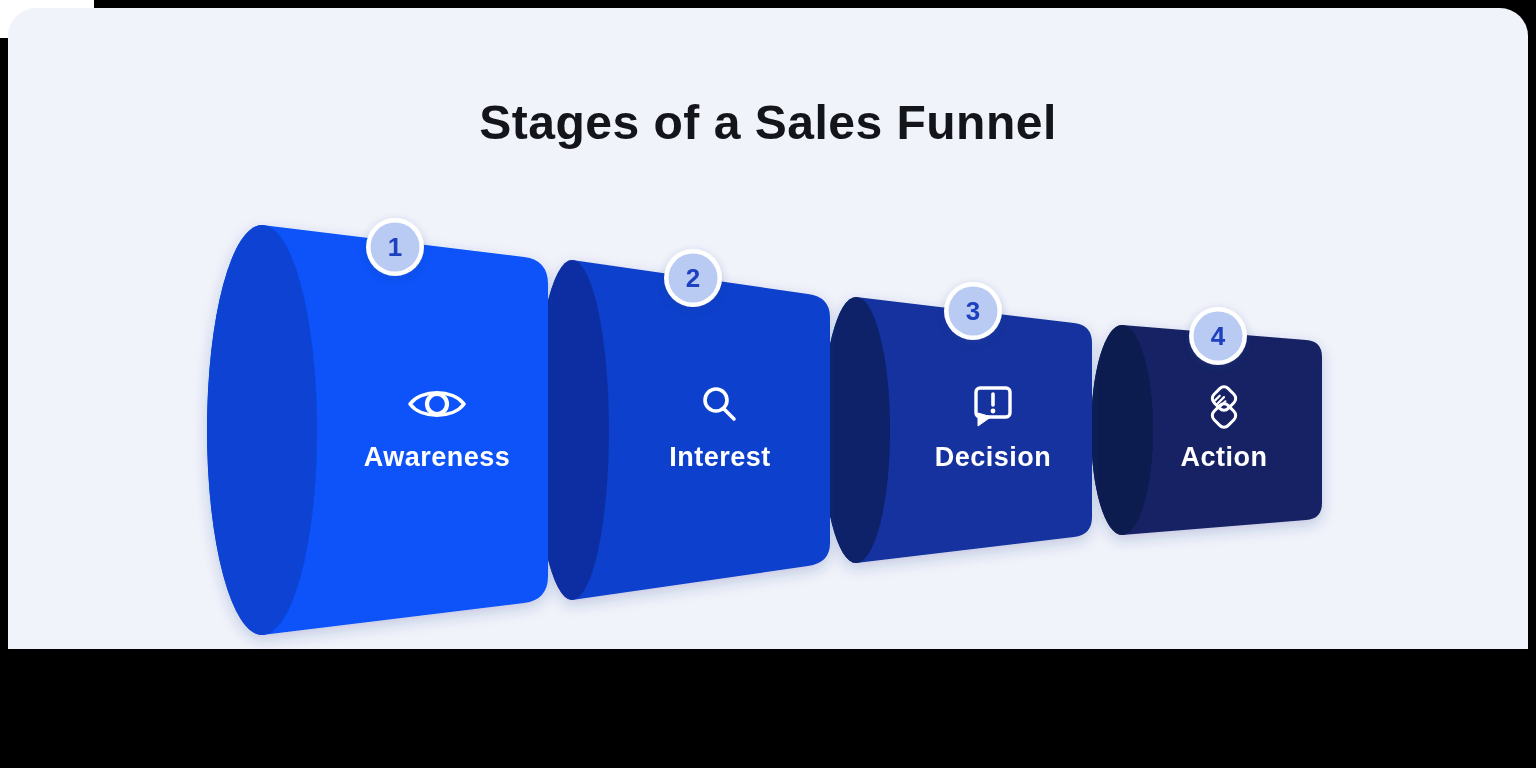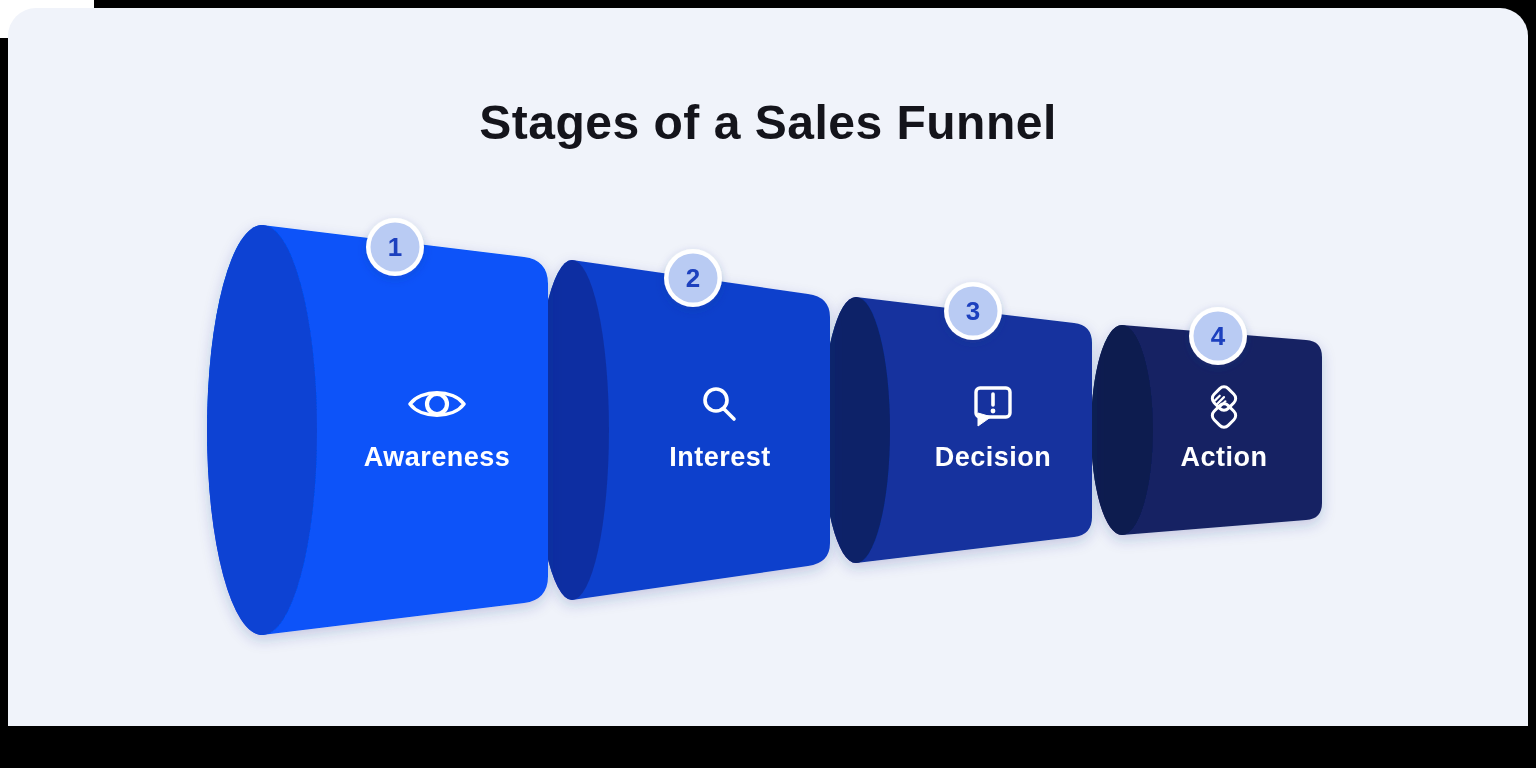--- a/index.html
+++ b/index.html
@@ -1,16 +1,16 @@
 <!DOCTYPE html>
 <html><head>
 <meta charset="utf-8">
 <style>
   html,body{margin:0;padding:0;background:#000;}
-  .frame{position:relative;width:1536px;height:726px;overflow:hidden;}
+  .frame{position:relative;width:1536px;height:649px;overflow:hidden;}
   svg{display:block;width:1536px;height:768px;}
   text{font-family:"Liberation Sans",sans-serif;text-anchor:middle;}
   .title{font-size:48px;font-weight:700;letter-spacing:.5px;}
   .stage-label{font-size:27px;font-weight:700;letter-spacing:.5px;}
   .badge-num{font-size:26px;font-weight:700;}
 </style>
 </head>
 <body>
 
 <div class="frame">

